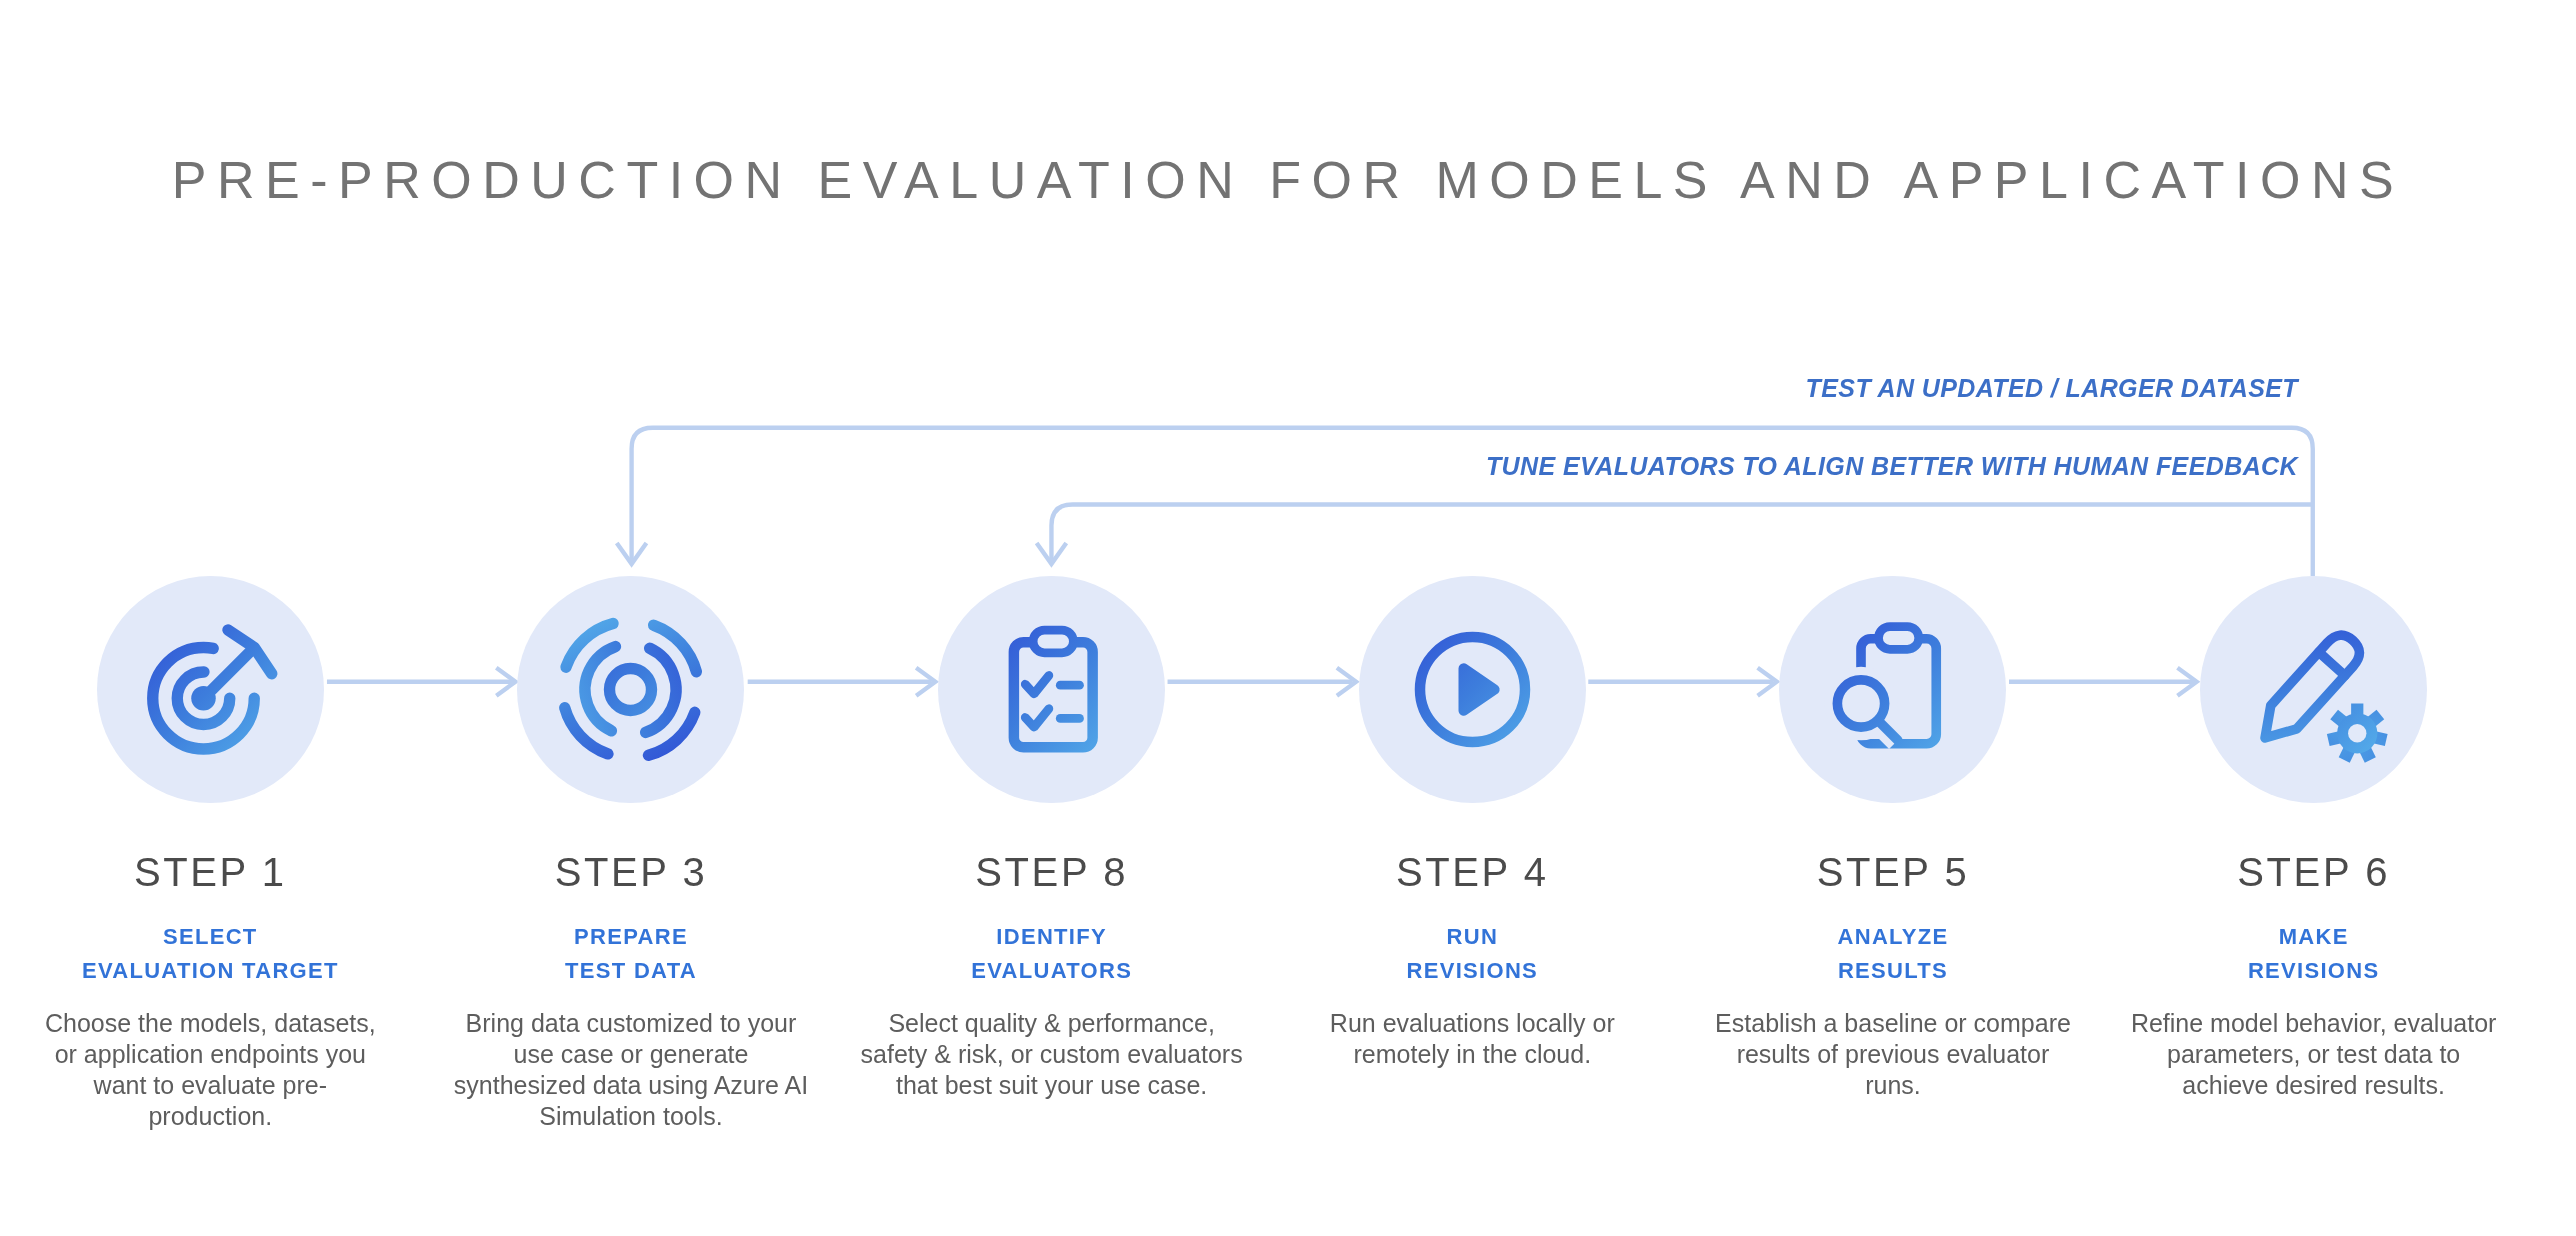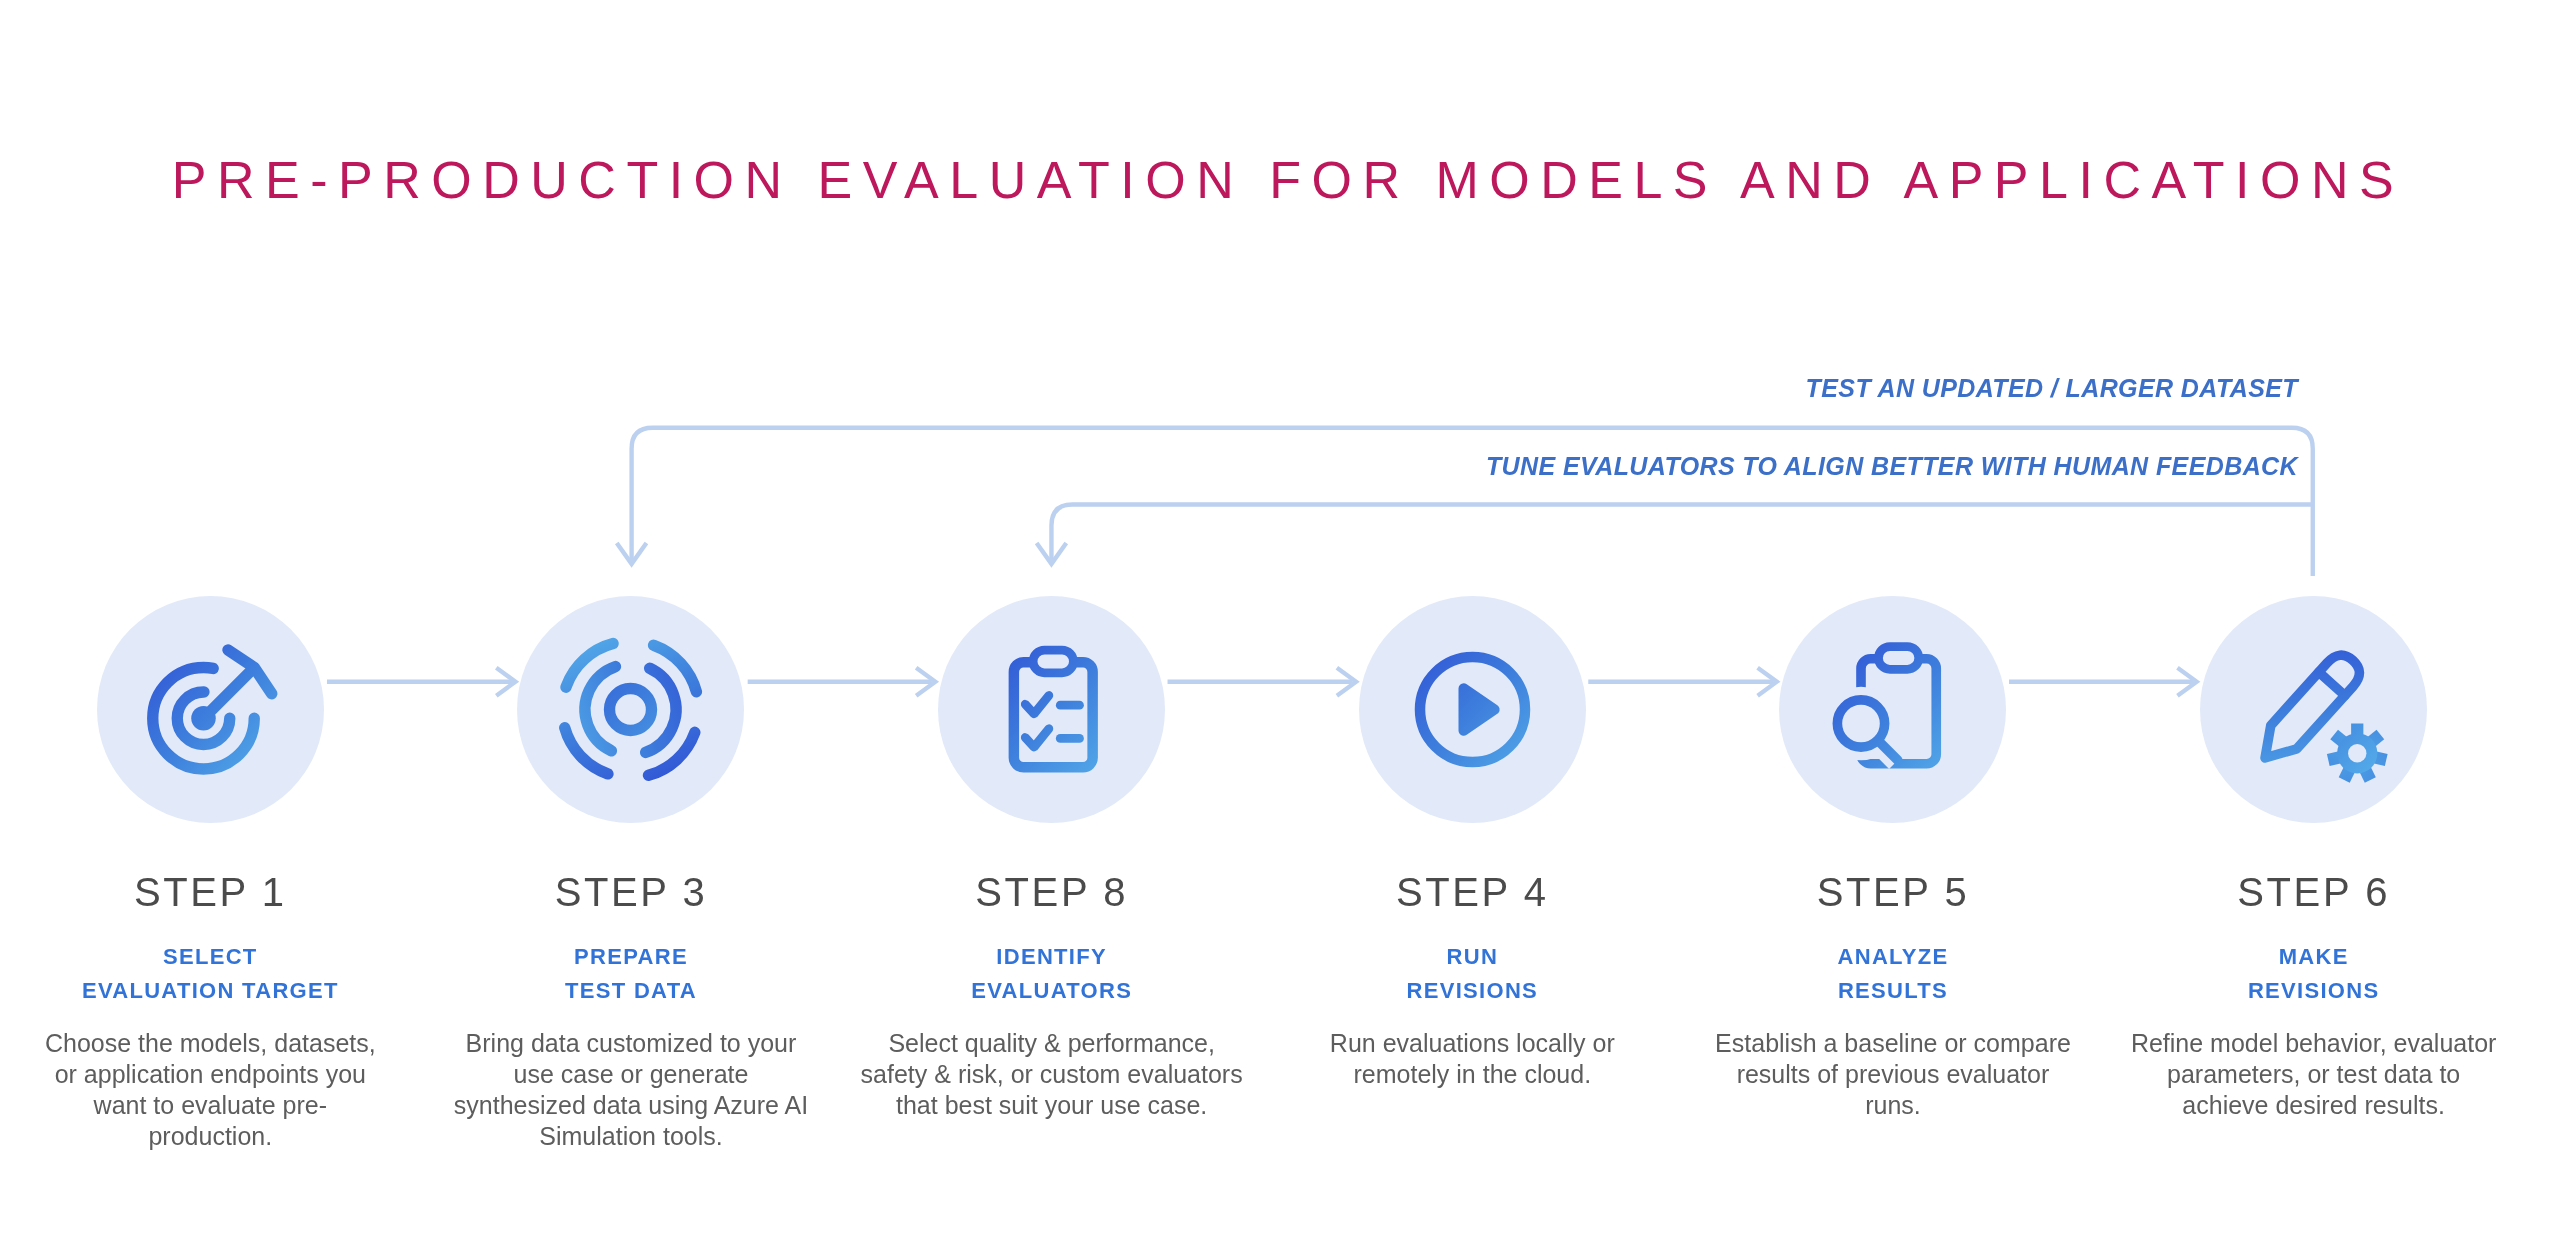--- a/index.html
+++ b/index.html
@@ -1,36 +1,36 @@
 <!DOCTYPE html>
 <html style="font-size:14px"><head>
 <meta charset="utf-8">
 <style>
   html,body{margin:0;padding:0;background:#ffffff;}
   body{width:2576px;height:1236px;overflow:hidden;font-family:"Liberation Sans",sans-serif;}
   .canvas{position:relative;width:2576px;height:1236px;background:#ffffff;}
 
   .page-title{
     position:absolute;top:150px;left:0;width:2576px;
-    text-align:center;font-size:52px;font-weight:300;color:#be185d;
+    text-align:center;font-size:52px;font-weight:300;color:#737373;
     letter-spacing:10.5px;white-space:nowrap;
   }
 
   svg.arrow-layer{position:absolute;top:0;left:0;}
 
   .loop-label{
     position:absolute;right:278px;text-align:left;
     font-size:25px;font-weight:700;font-style:italic;color:#3c6fc7;
     letter-spacing:0.4px;white-space:nowrap;
   }
   .loop-label.outer{top:374px;}
   .loop-label.inner{top:452px;}
 
   .steps{
-    position:absolute;top:596px;left:0;width:2524px;
+    position:absolute;top:576px;left:0;width:2524px;
     display:grid;grid-template-columns:repeat(6,1fr);
   }
   .step{display:flex;flex-direction:column;align-items:center;text-align:center;}
   .icon-circle{
     width:227px;height:227px;border-radius:50%;background:#e2e9f9;
     display:flex;align-items:center;justify-content:center;flex:none;
   }
   .step-label{
     margin-top:47px;font-size:40px;color:#4b4b4b;letter-spacing:2.6px;font-weight:400;
   }

